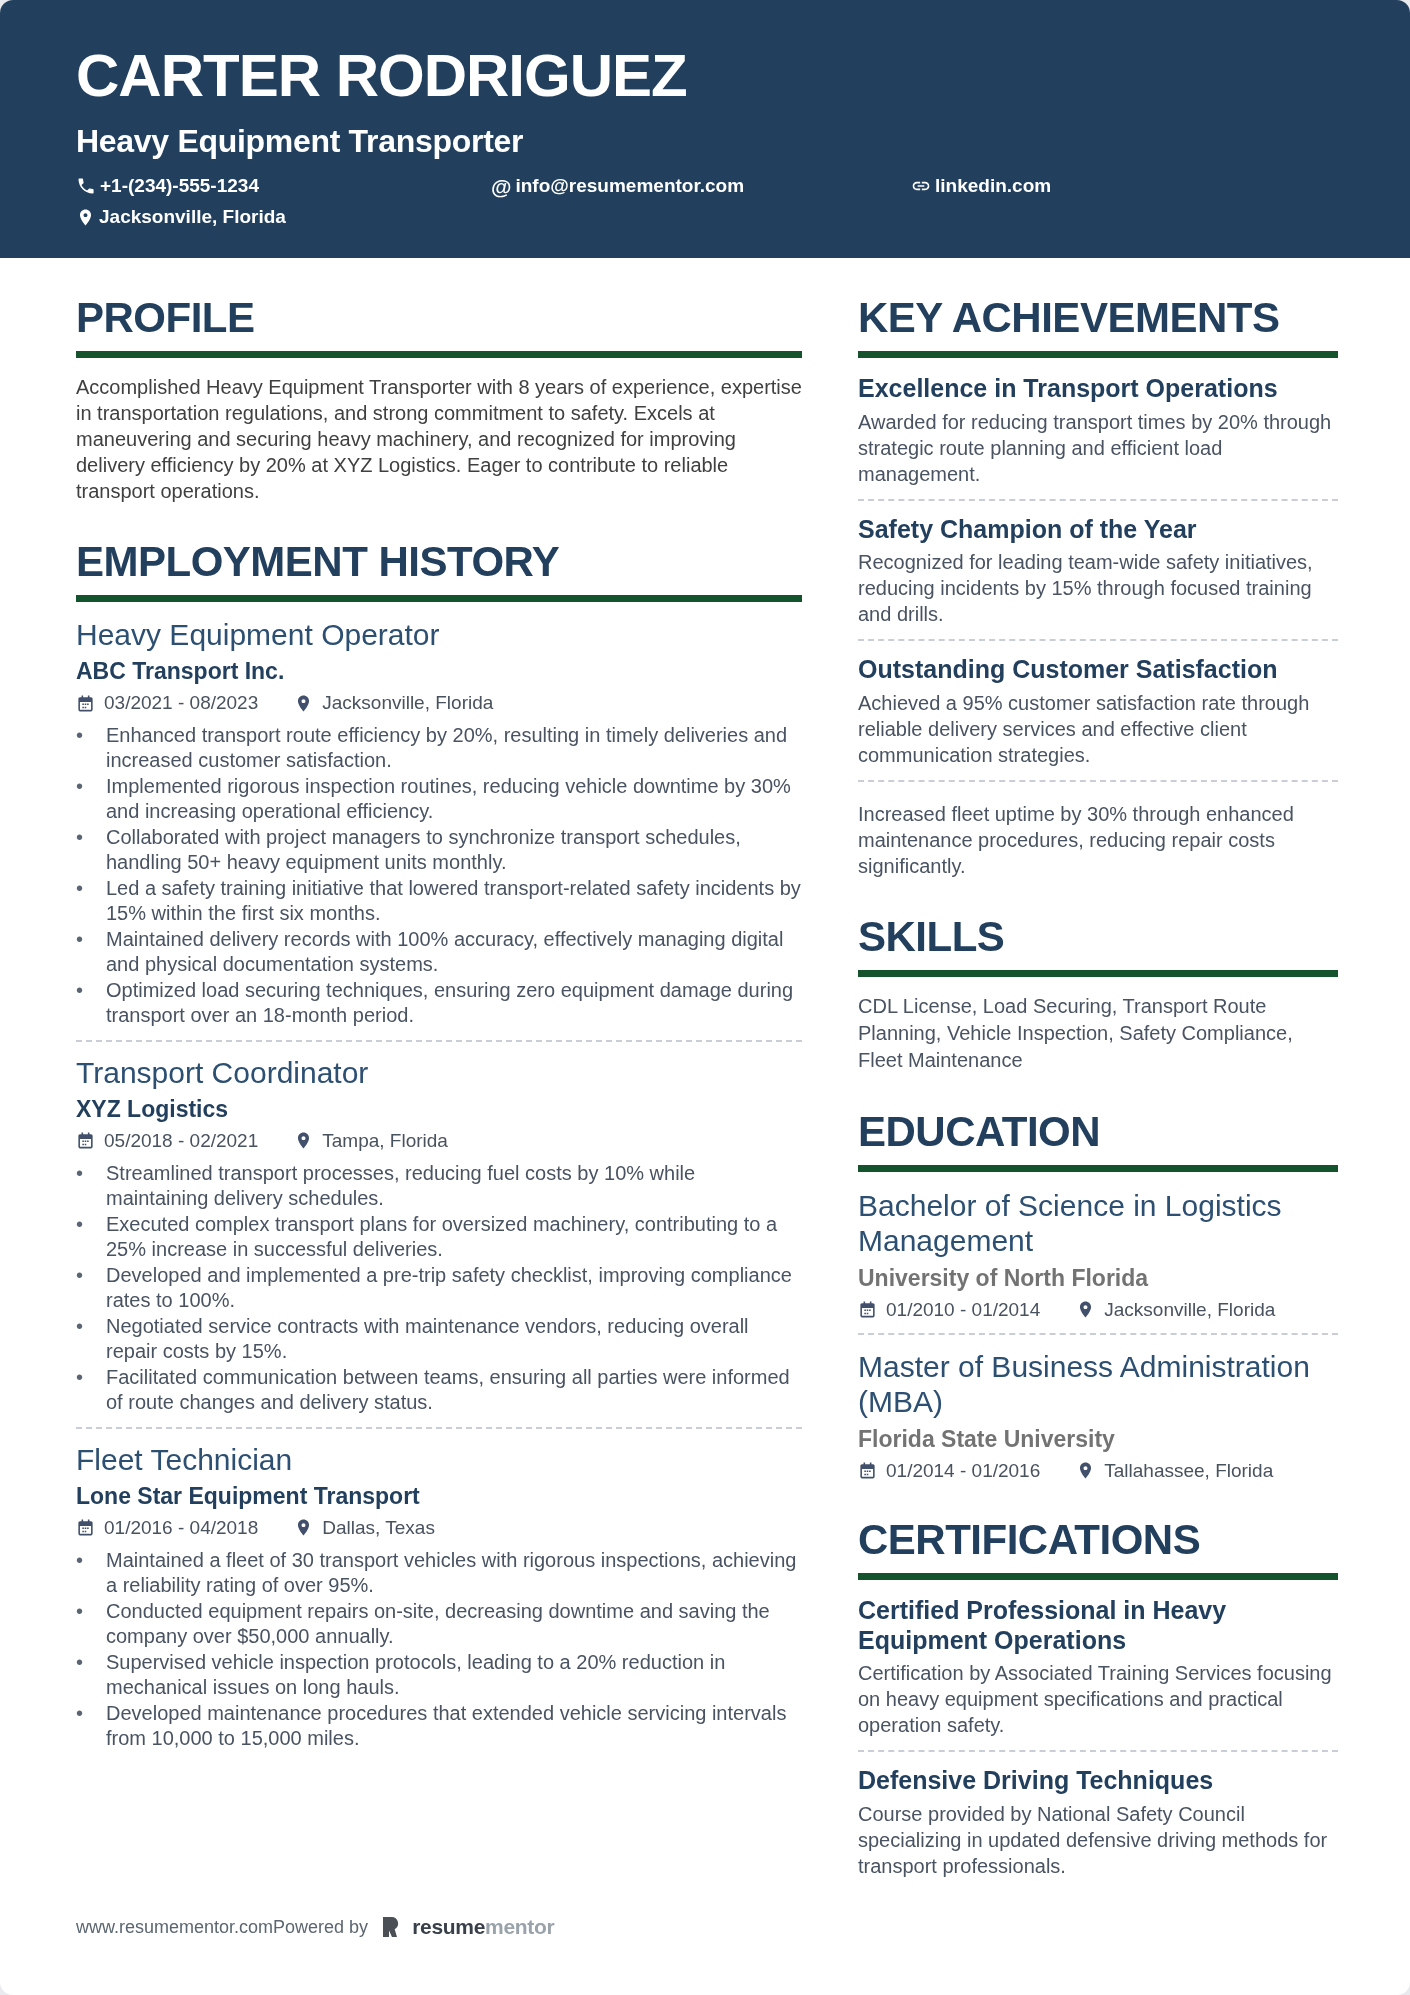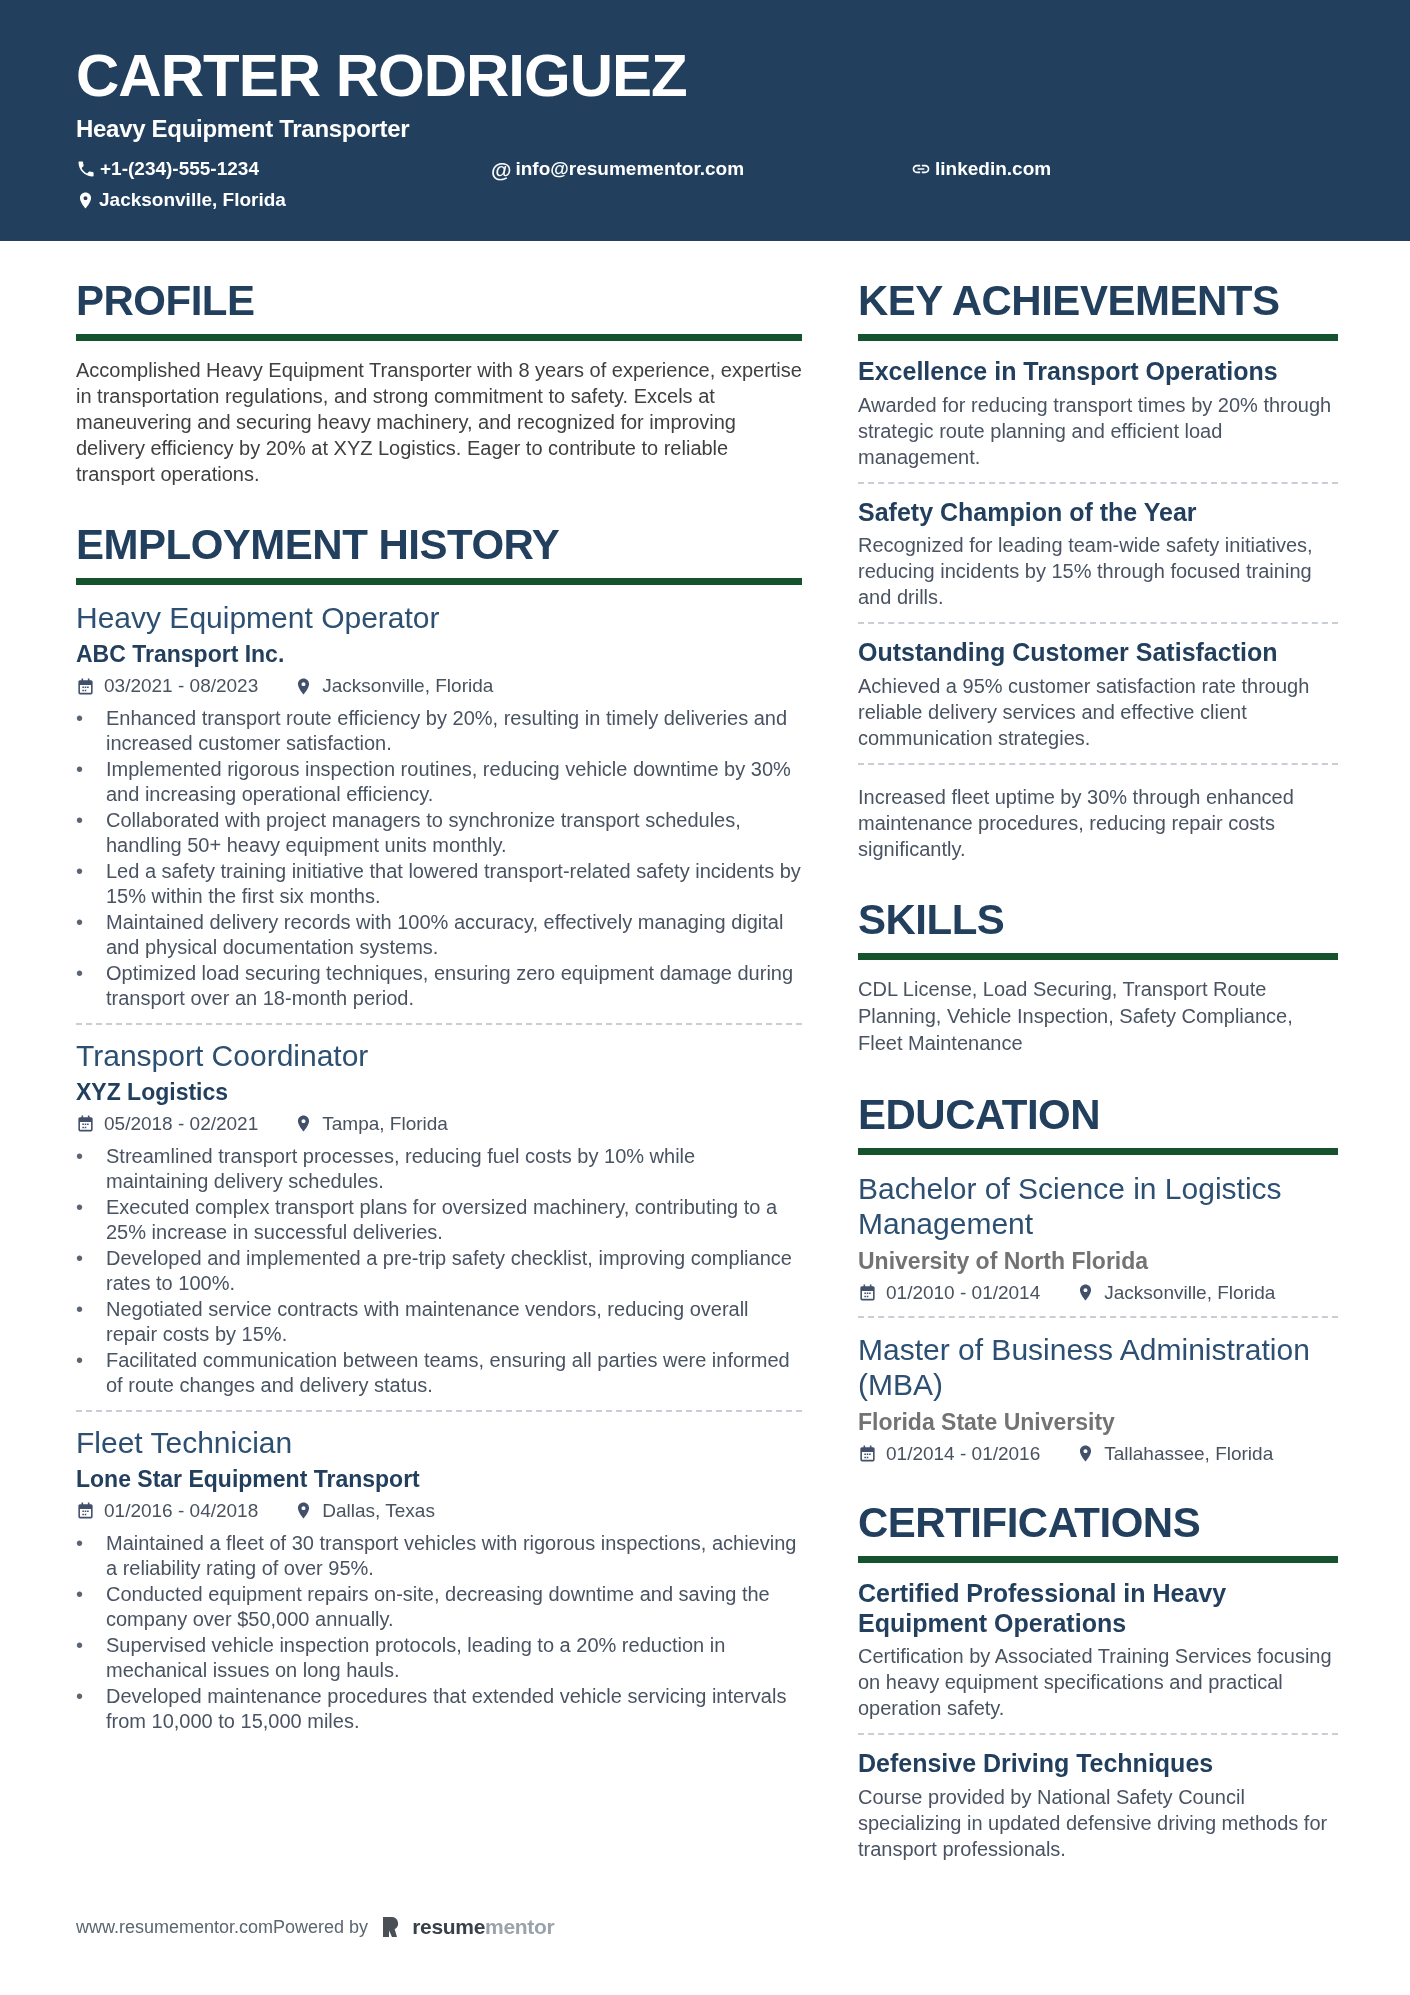--- a/index.html
+++ b/index.html
@@ -1,29 +1,29 @@
 <!DOCTYPE html>
 <html><head>
 <meta charset="utf-8">
 <style>
   html,body{margin:0;padding:0;background:#e8eaed;}
   .page{
     width:1410px;height:1995px;margin:0 auto;background:#ffffff;position:relative;
-    font-family:"Liberation Sans", sans-serif;overflow:hidden;box-sizing:border-box;
+    font-family:"Liberation Sans", sans-serif;overflow:hidden;box-sizing:border-box;border-radius:13px;
   }
   
   .hdr{
     background:#22405e;color:#ffffff;
     padding:46px 76px 30px 76px;box-sizing:border-box;
   }
   .hdr h1{
     margin:0;font-size:60px;line-height:1.0;font-weight:bold;letter-spacing:-1px;
   }
   .hdr .subtitle{
-    margin-top:9px;font-size:24px;font-weight:bold;letter-spacing:-0.3px;
+    margin-top:17px;font-size:32px;font-weight:bold;letter-spacing:-0.3px;
   }
   .contact{
     margin-top:15px;display:grid;grid-template-columns:415px 420px 1fr;
     row-gap:9px;font-size:19px;font-weight:bold;align-items:center;
   }
   .c-item{display:flex;align-items:center;gap:4px;white-space:nowrap;}
   .c-item svg{flex:none;}
   .at-glyph{font-size:21px;font-weight:bold;line-height:1;}
   
   main{display:flex;gap:56px;padding:30px 72px 0 76px;box-sizing:border-box;}

